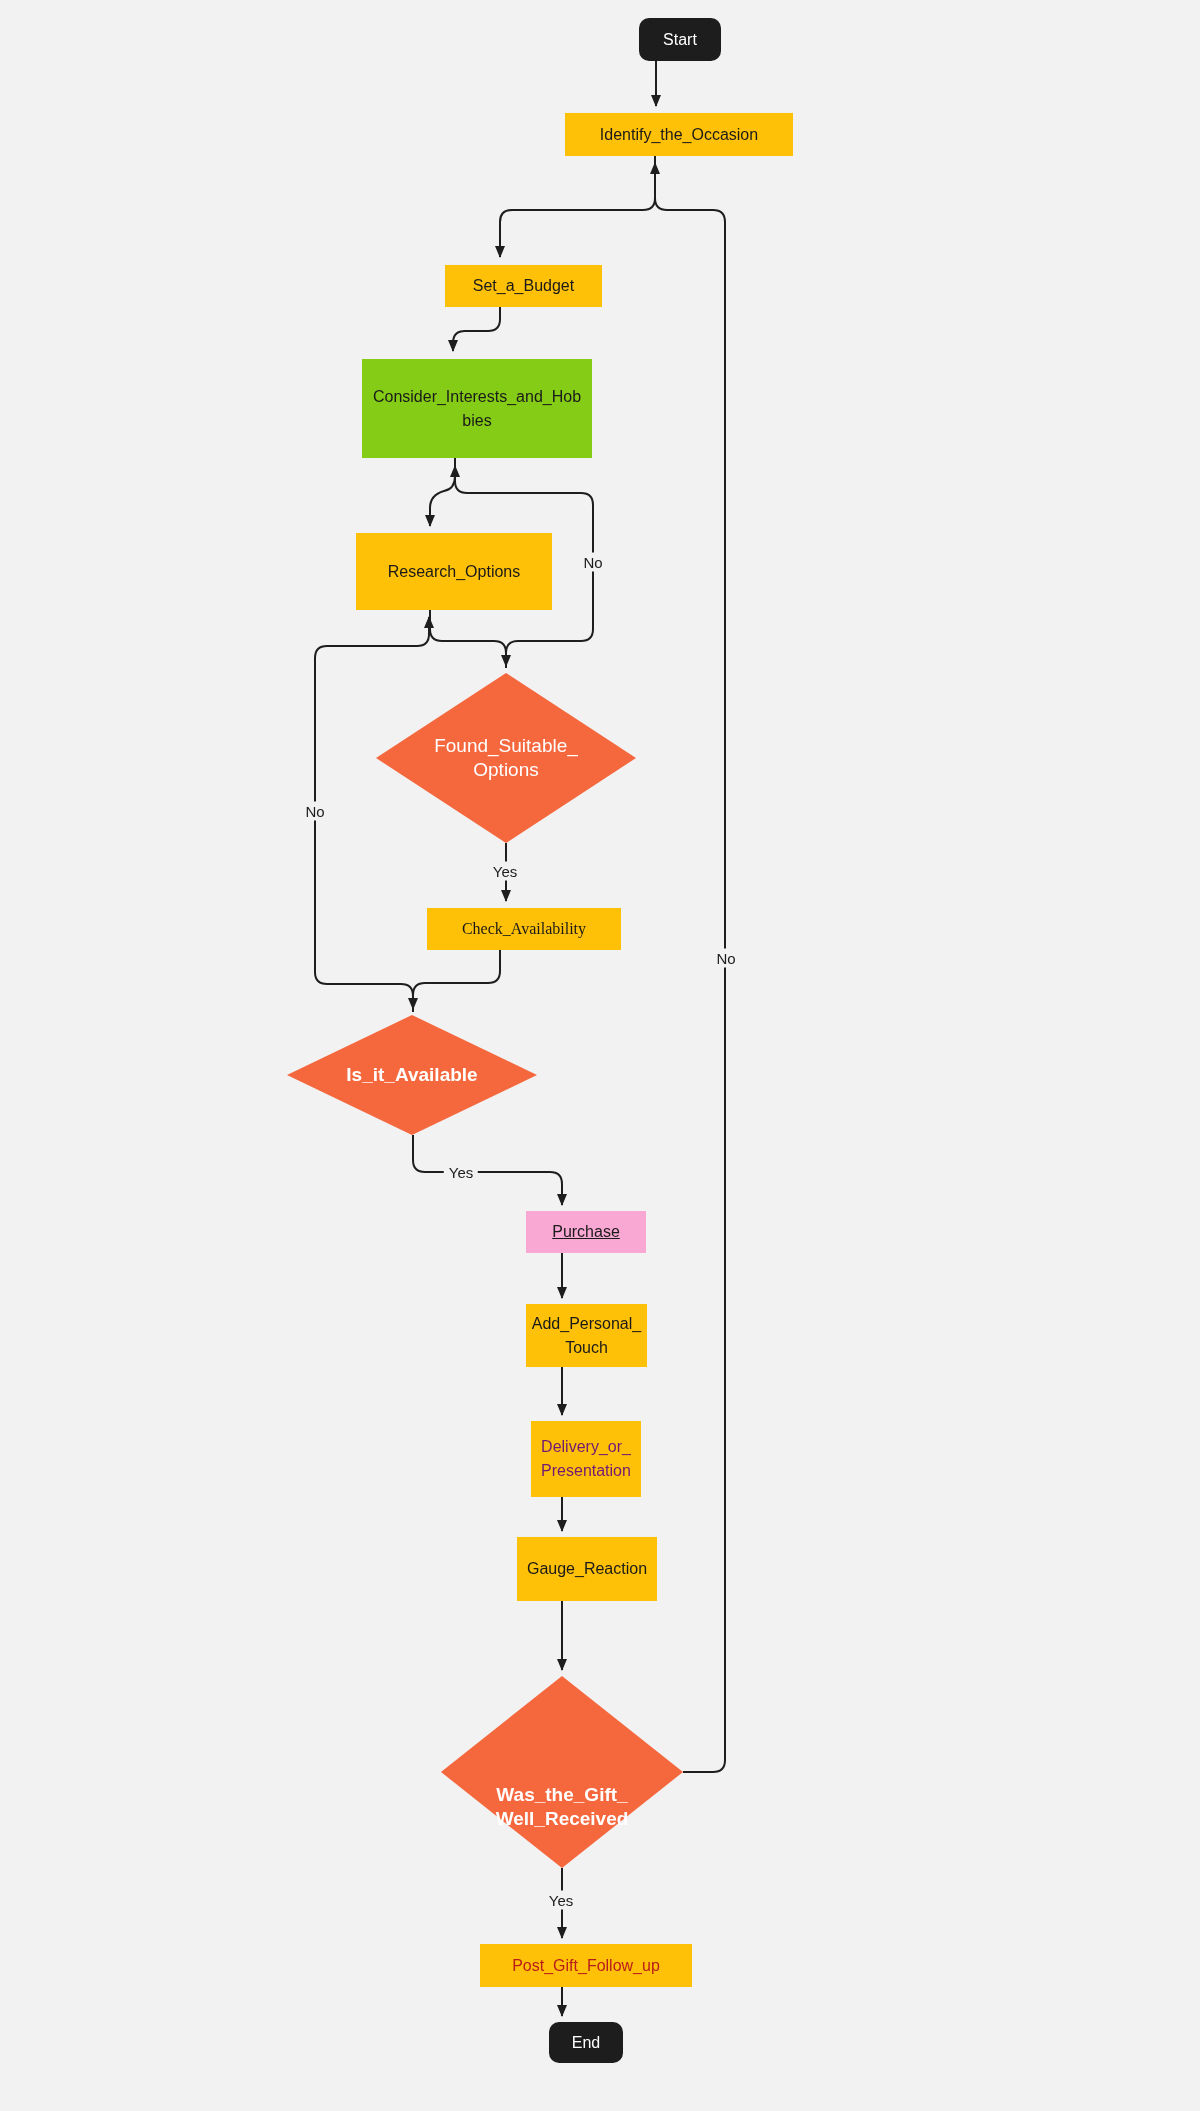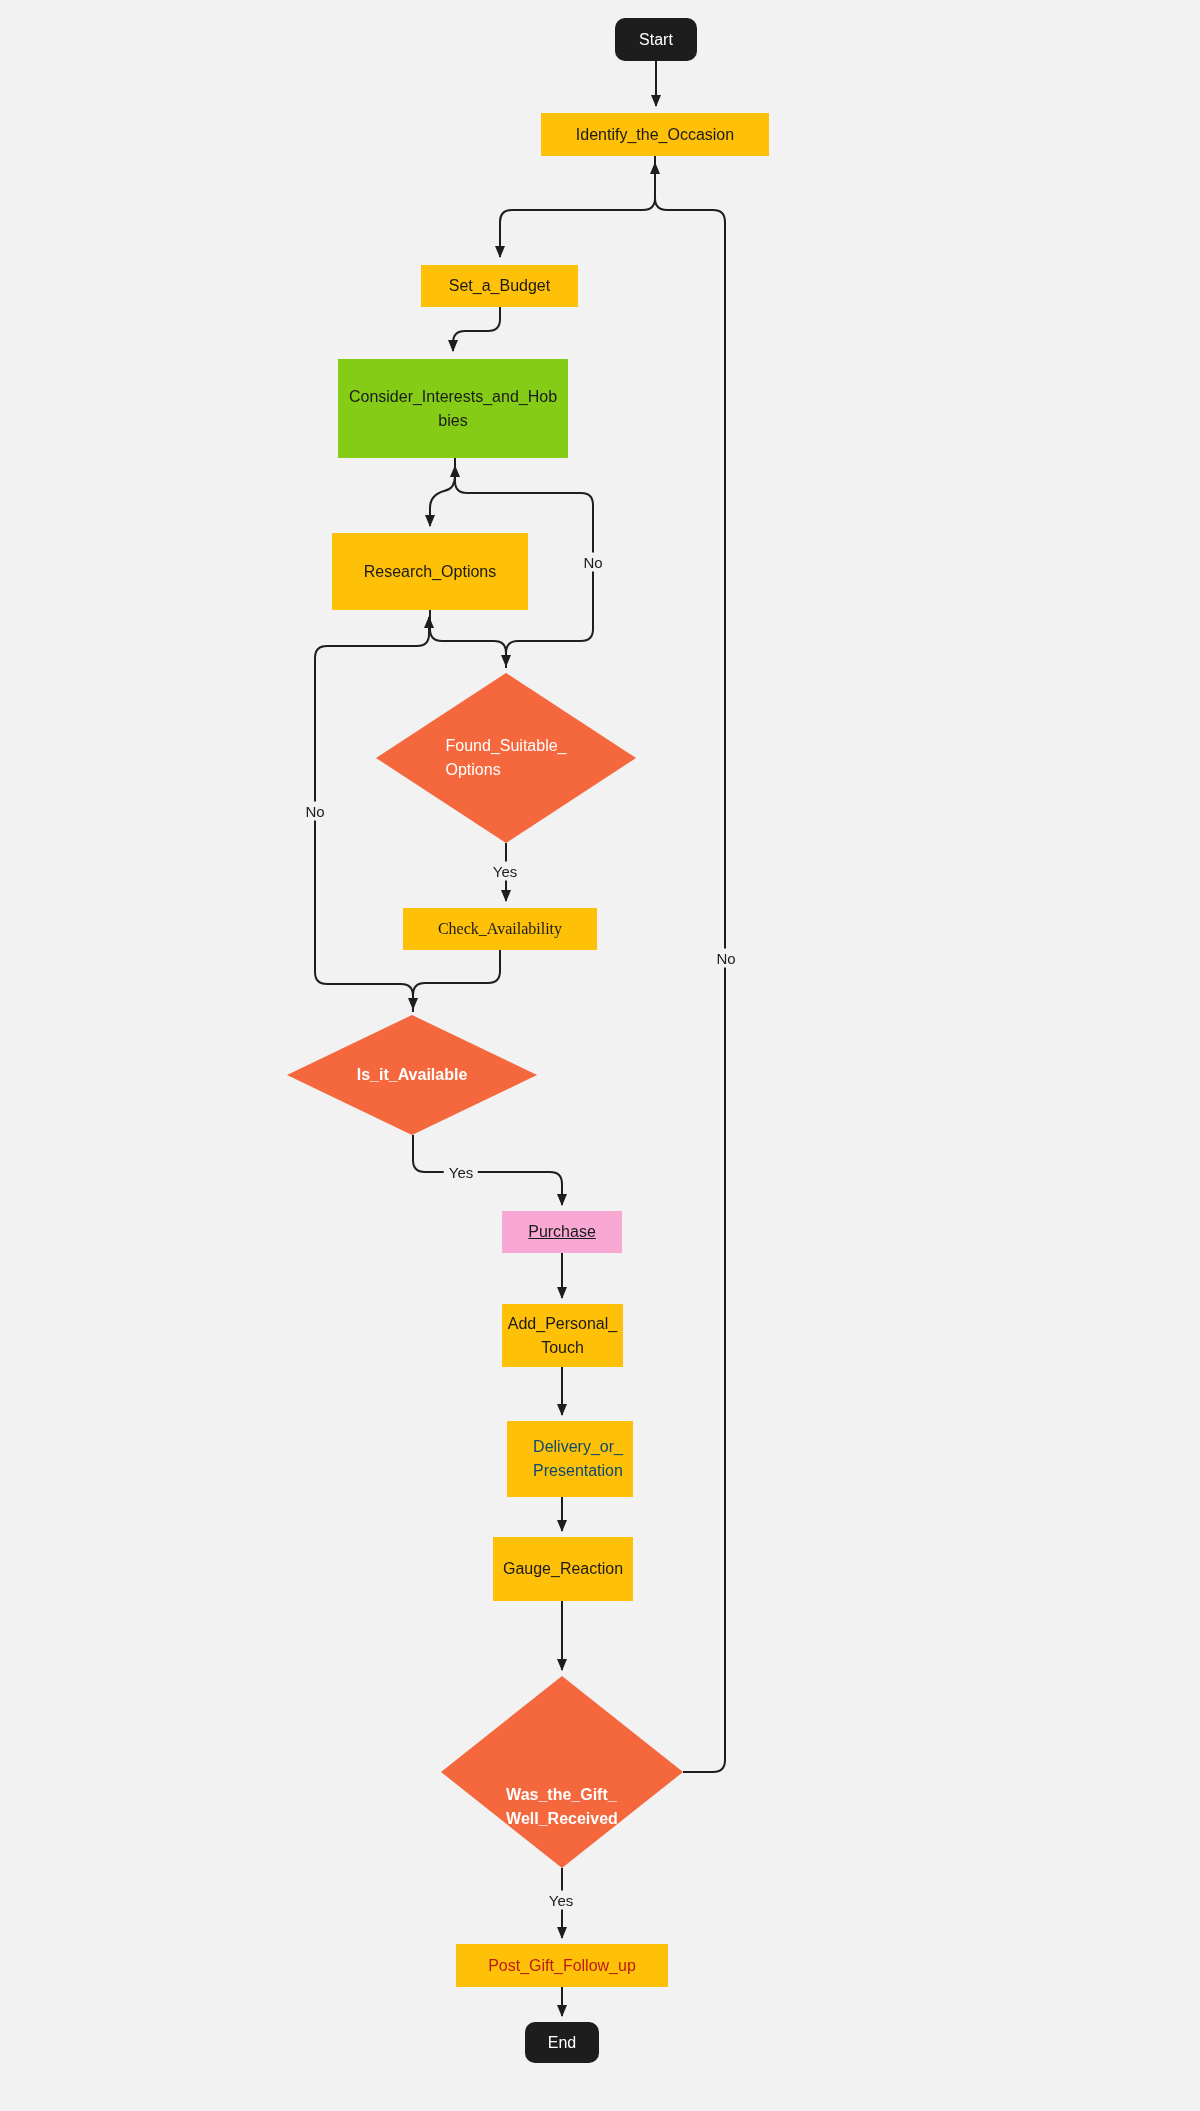--- a/index.html
+++ b/index.html
@@ -15,29 +15,31 @@
   .node {
     position: absolute;
     display: flex;
     flex-direction: column;
     align-items: center;
     justify-content: center;
     text-align: center;
     font-size: 16px;
     line-height: 24px;
     white-space: nowrap;
+    margin-left: 24px;
   }
   .node.process { background: #ffc107; color: #1a1a1a; }
   .node.terminal { background: #1d1d1d; color: #ffffff; border-radius: 10px; }
   .diamond-label {
     position: absolute;
     transform: translate(-50%, -50%);
     color: #ffffff;
-    font-size: 16px;
+    font-size: 19px;
     line-height: 24px;
+    text-align: center;
     white-space: nowrap;
   }
   .diamond-label.bold { font-weight: 700; }
   .edge-label {
     position: absolute;
     transform: translate(-50%, -50%);
     background: #f2f2f2;
     color: #1c1c1c;
     font-size: 15px;
     padding: 1px 5px;
@@ -99,21 +101,21 @@
       <div class="node process" style="left: 403px; top: 908px; width: 194px; height: 42px; background: rgb(255, 193, 7); color: rgb(26, 26, 26); font-family: Liberation Serif, serif;">
         <div>Check_Availability</div>
       </div>
       <div class="node process" style="left: 502px; top: 1211px; width: 120px; height: 42px; background: #f9a8d4; color: rgb(26, 26, 26); text-decoration: underline;">
         <div>Purchase</div>
       </div>
       <div class="node process" style="left: 502px; top: 1304px; width: 121px; height: 63px; background: rgb(255, 193, 7); color: rgb(26, 26, 26);">
         <div>Add_Personal_</div>
         <div>Touch</div>
       </div>
-      <div class="node process" style="left: 507px; top: 1421px; width: 110px; height: 76px; background: rgb(255, 193, 7); color: #0c4a6e; padding-left: 16px;">
+      <div class="node process" style="left: 507px; top: 1421px; width: 110px; height: 76px; background: rgb(255, 193, 7); color: #701a75;">
         <div>Delivery_or_</div>
         <div>Presentation</div>
       </div>
       <div class="node process" style="left: 493px; top: 1537px; width: 140px; height: 64px; background: rgb(255, 193, 7); color: rgb(26, 26, 26);">
         <div>Gauge_Reaction</div>
       </div>
       <div class="node process" style="left: 456px; top: 1944px; width: 212px; height: 43px; background: rgb(255, 193, 7); color: #b91c1c;">
         <div>Post_Gift_Follow_up</div>
       </div>
       <div class="node terminal" style="left: 525px; top: 2022px; width: 74px; height: 41px; background: rgb(29, 29, 29); color: rgb(255, 255, 255);">

